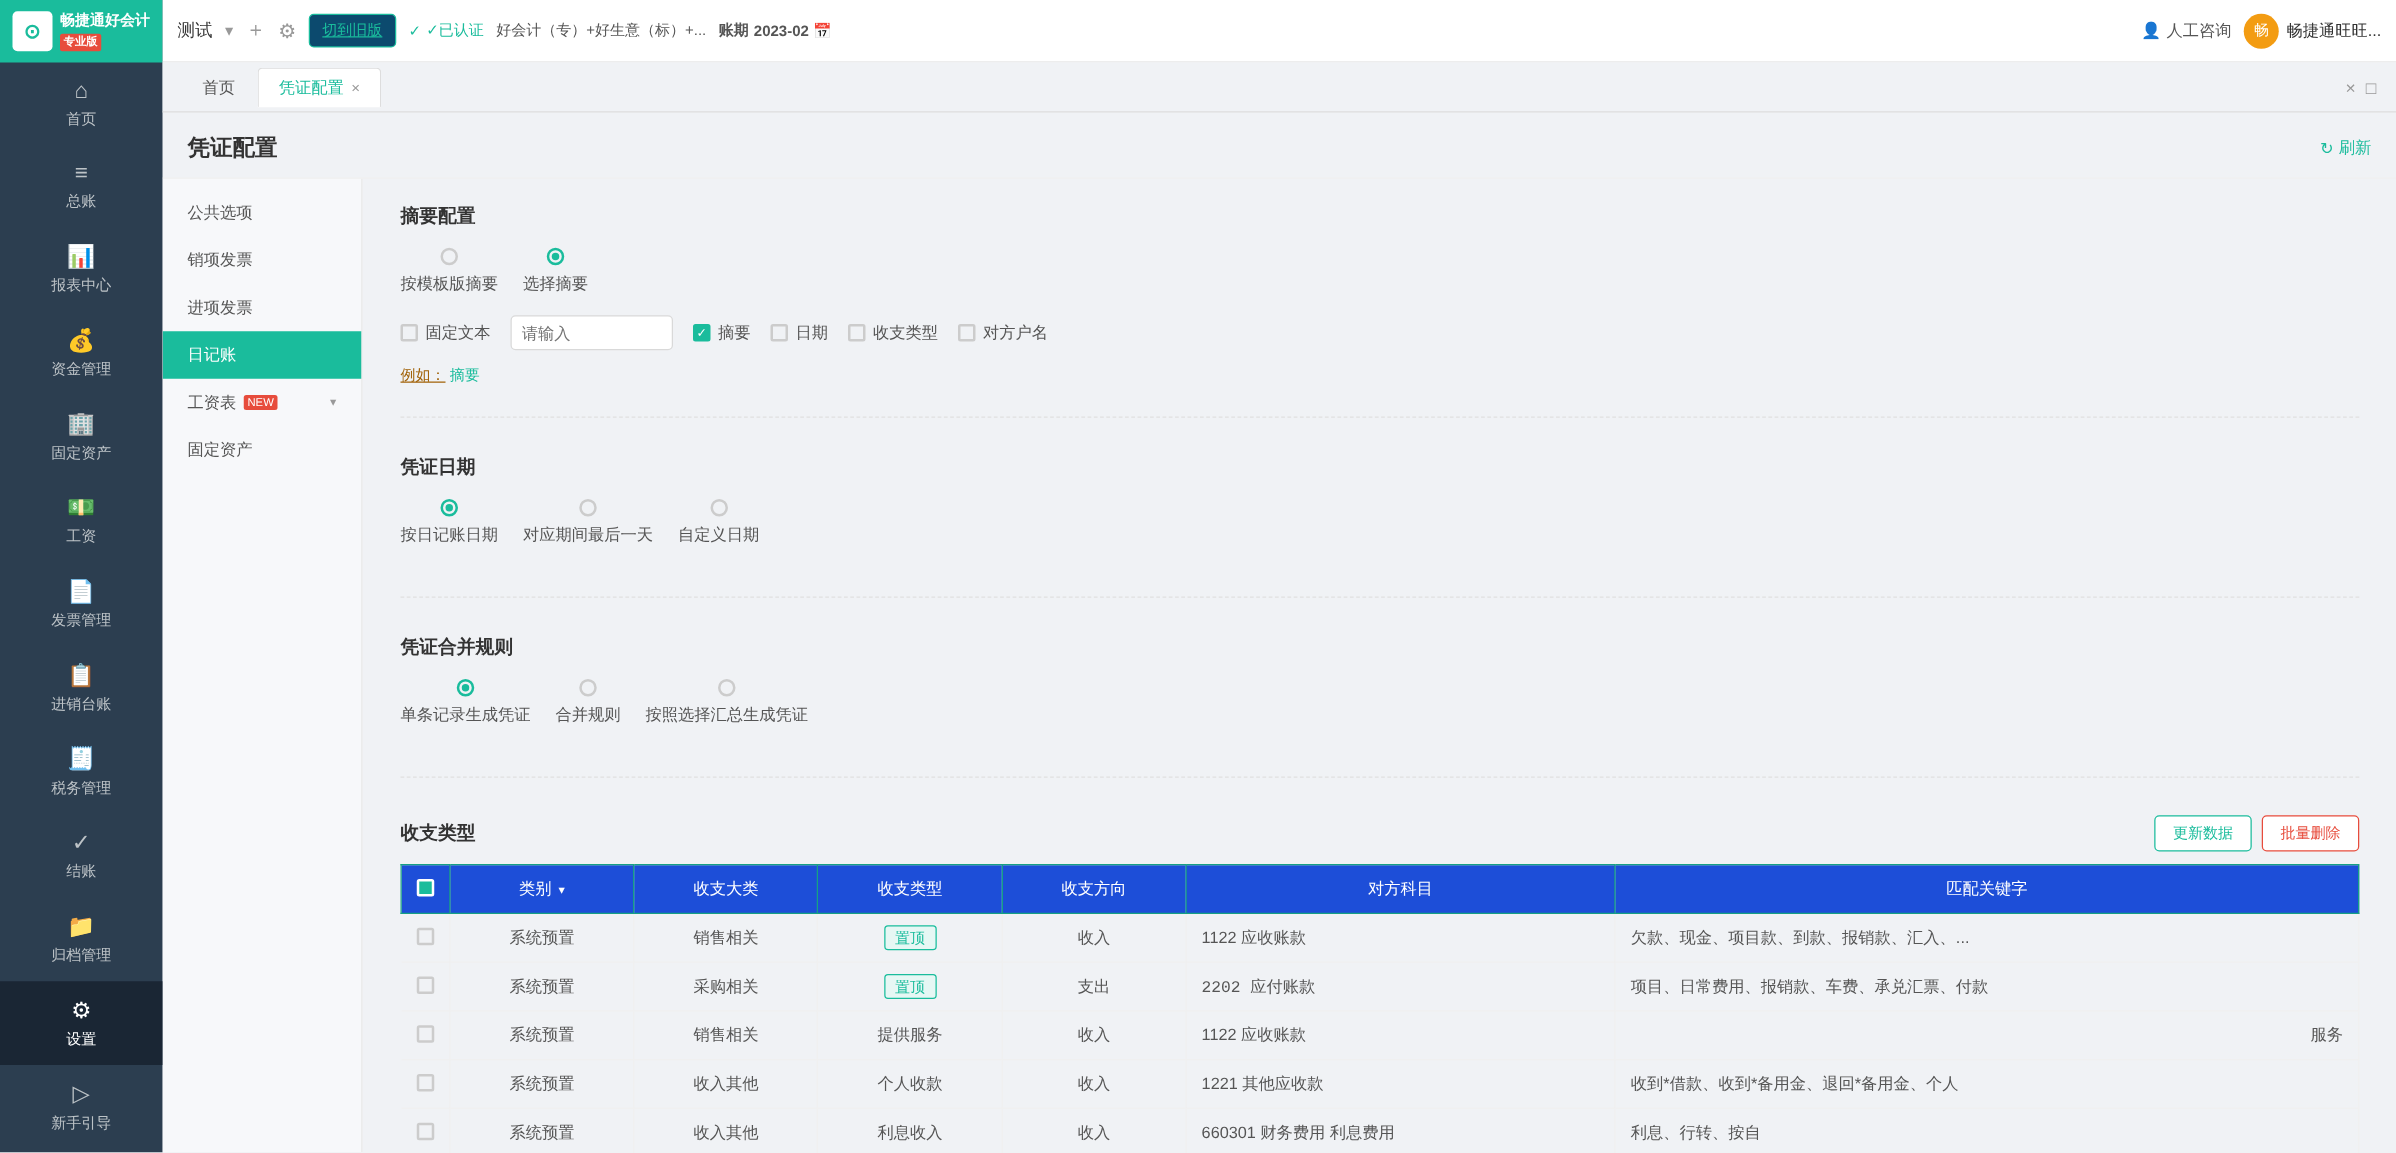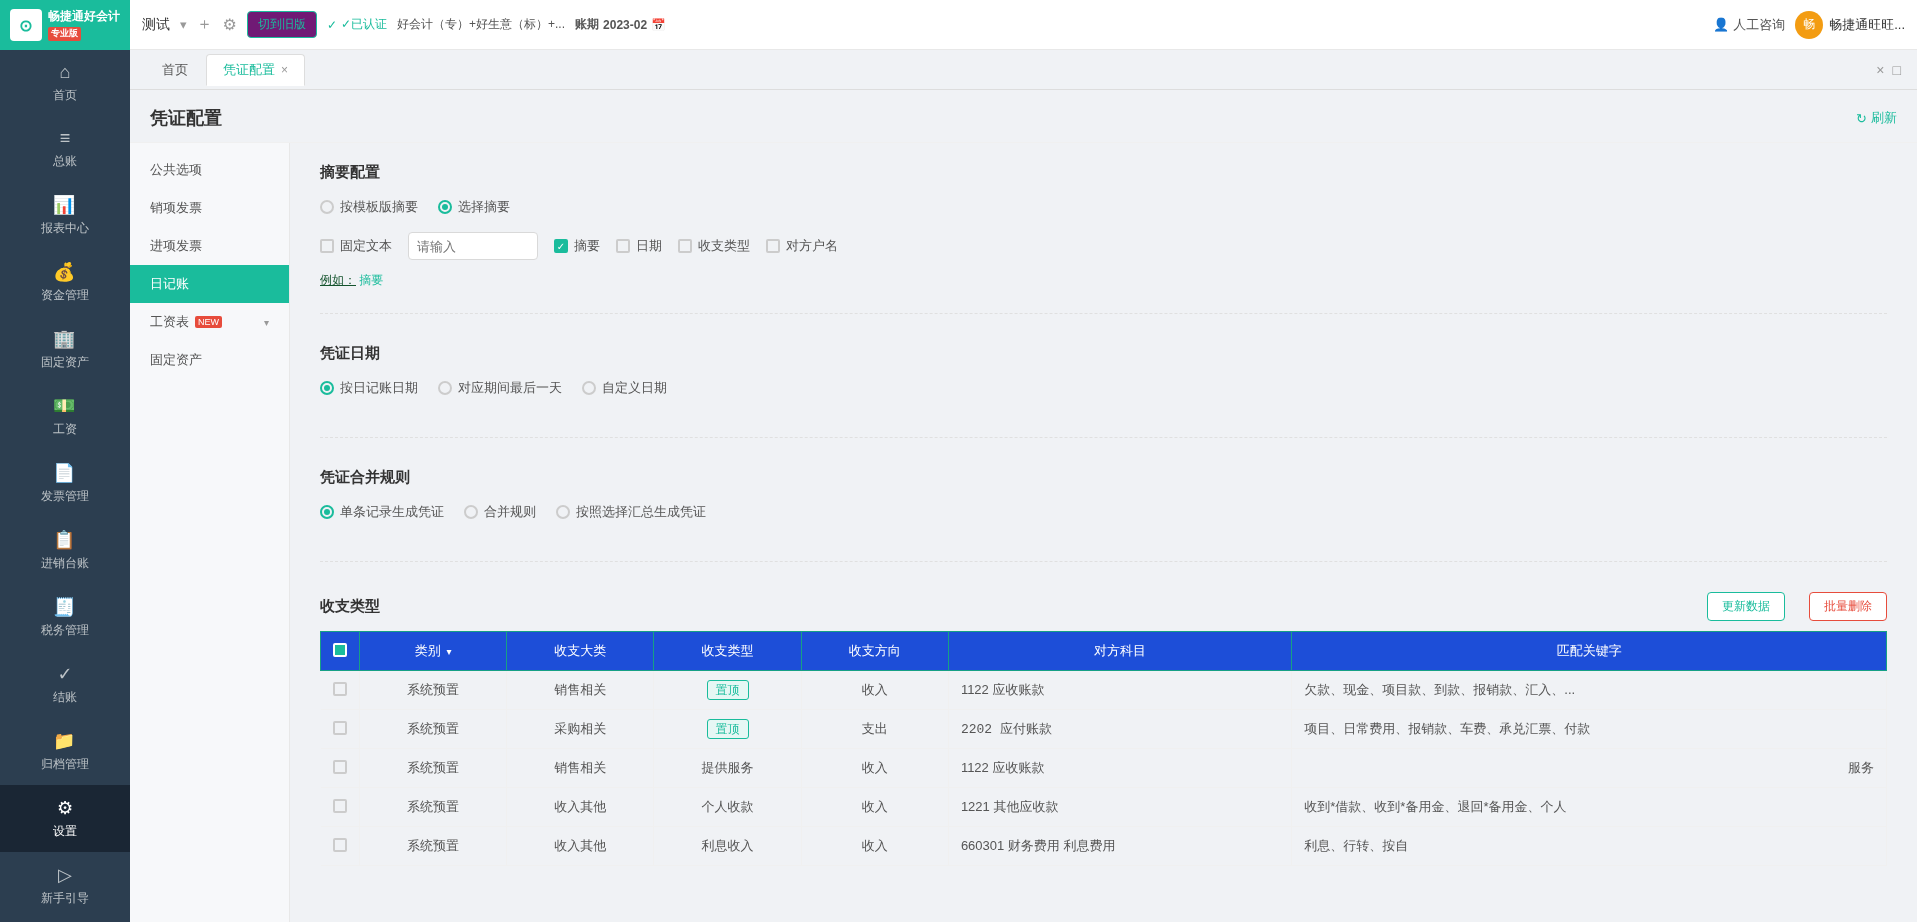--- a/index.html
+++ b/index.html
@@ -17,21 +17,21 @@
     .sidebar-item { display: flex; flex-direction: column; align-items: center; padding: 12px 8px; color: #bdc3c7; cursor: pointer; gap: 4px; font-size: 12px; }
     .sidebar-item.active { background: #1a2634; color: white; }
     .sidebar-item-icon { font-size: 18px; }
 
     
     .topbar { height: 50px; background: white; display: flex; align-items: center; padding: 0 12px; gap: 10px; border-bottom: 1px solid #e8e8e8; flex-shrink: 0; }
     .topbar-title { font-size: 14px; color: #333; }
     .topbar-arrow { color: #999; }
     .topbar-add { color: #999; cursor: pointer; font-size: 16px; }
     .topbar-settings { color: #999; cursor: pointer; font-size: 16px; }
-    .topbar-btn { border: 1px solid #1abc9c; color: #1abc9c; background: #701a75; padding: 4px 10px; border-radius: 4px; cursor: pointer; font-size: 12px; }
+    .topbar-btn { border: 1px solid #1abc9c; color: #1abc9c; background: #0c4a6e; padding: 4px 10px; border-radius: 4px; cursor: pointer; font-size: 12px; text-decoration: underline; }
     .topbar-tag { display: flex; align-items: center; gap: 4px; }
     .topbar-check { color: #1abc9c; font-size: 12px; }
     .topbar-tags-text { font-size: 12px; color: #555; }
     .topbar-period { font-size: 12px; color: #555; display: flex; align-items: center; gap: 4px; font-weight: bold; }
     .topbar-period-icon { color: #999; }
     .topbar-spacer { flex: 1; }
     .topbar-help { display: flex; align-items: center; gap: 4px; color: #555; font-size: 13px; cursor: pointer; }
     .topbar-user { display: flex; align-items: center; gap: 6px; cursor: pointer; }
     .topbar-avatar { width: 28px; height: 28px; border-radius: 50%; background: #f39c12; display: flex; align-items: center; justify-content: center; color: white; font-size: 12px; }
 
@@ -59,39 +59,39 @@
 
     
     .config-content { flex: 1; padding: 20px 30px; overflow-y: auto; }
 
     
     .section { margin-bottom: 30px; border-bottom: 1px dashed #e0e0e0; padding-bottom: 24px; }
     .section-title { font-size: 15px; font-weight: bold; color: #333; margin-bottom: 16px; }
 
     
     .radio-group { display: flex; align-items: center; gap: 20px; margin-bottom: 16px; }
-    .radio-item { display: flex; align-items: center; gap: 6px; cursor: pointer; font-size: 13px; color: #555; }
+    .radio-item { display: flex; align-items: center; gap: 6px; cursor: pointer; font-size: 13px; color: #555; flex-direction: column; }
     .radio-circle { width: 14px; height: 14px; border-radius: 50%; border: 2px solid #ccc; display: flex; align-items: center; justify-content: center; flex-shrink: 0; }
     .radio-circle.selected { border-color: #1abc9c; }
     .radio-circle.selected::after { content: ''; width: 6px; height: 6px; border-radius: 50%; background: #1abc9c; }
 
     
     .checkbox-row { display: flex; align-items: center; gap: 16px; margin-bottom: 12px; flex-wrap: wrap; }
     .checkbox-item { display: flex; align-items: center; gap: 6px; cursor: pointer; font-size: 13px; color: #555; }
     .checkbox-box { width: 14px; height: 14px; border: 2px solid #ccc; border-radius: 2px; display: flex; align-items: center; justify-content: center; flex-shrink: 0; }
     .checkbox-box.checked { background: #1abc9c; border-color: #1abc9c; color: white; font-size: 10px; }
     .text-input { border: 1px solid #d9d9d9; border-radius: 4px; padding: 4px 8px; font-size: 13px; color: #999; width: 130px; height: 28px; }
     .example-text { color: #1abc9c; font-size: 12px; margin-top: 8px; }
-    .example-label { color: #14532d; text-decoration: underline; }
+    .example-label { color: #a16207; text-decoration: underline; }
 
     
     .table-section { margin-top: 10px; }
     .table-header-row { display: flex; justify-content: space-between; align-items: center; margin-bottom: 10px; }
     .table-section-title { font-size: 15px; font-weight: bold; color: #333; }
-    .table-actions { display: flex; gap: 24px; }
+    .table-actions { display: flex; gap: 8px; }
     .action-btn { padding: 5px 14px; border-radius: 4px; border: 1px solid #1abc9c; color: #1abc9c; background: white; cursor: pointer; font-size: 12px; }
     .action-btn.danger { border-color: #e74c3c; color: #e74c3c; }
 
     table { width: 100%; border-collapse: collapse; }
     thead tr { background: #1d4ed8; color: white; }
     thead th { padding: 10px 12px; font-size: 13px; font-weight: normal; text-align: center; border: 1px solid #16a085; }
     tbody tr { border-bottom: 1px solid #f0f0f0; }
     tbody td { padding: 10px 12px; font-size: 13px; color: #555; text-align: center; border-right: 1px solid #f0f0f0; }
     .tag-green { background: #e6f7f4; border: 1px solid #1abc9c; color: #1abc9c; padding: 2px 8px; border-radius: 3px; font-size: 12px; cursor: pointer; }
     .cb-th { width: 36px; }

